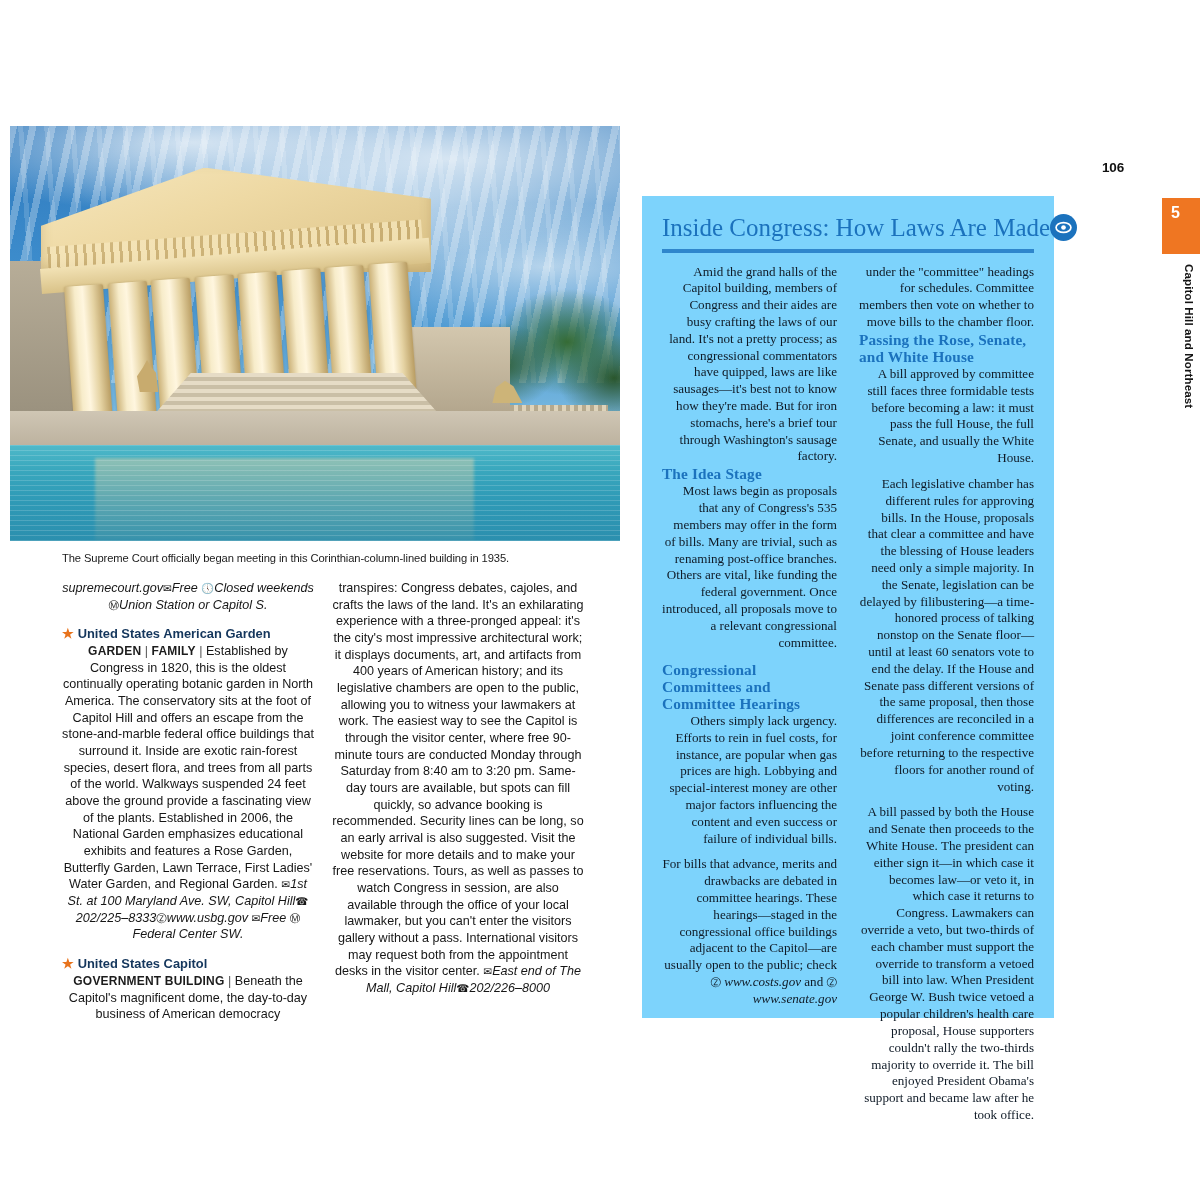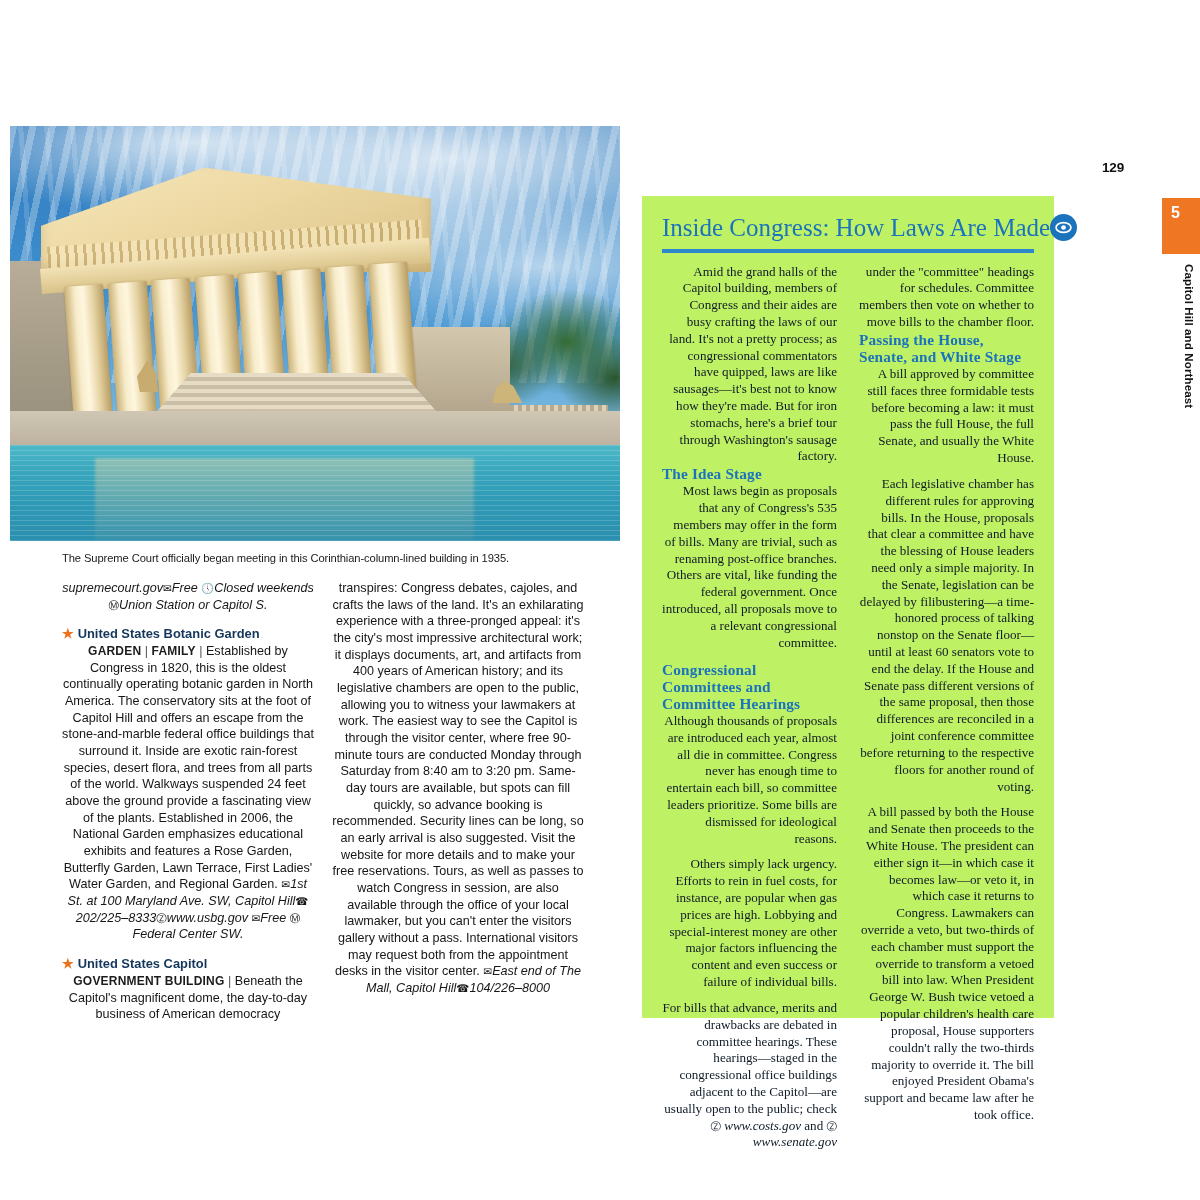--- a/index.html
+++ b/index.html
@@ -242,21 +242,21 @@
     color: #141414;
     writing-mode: vertical-rl;
     letter-spacing: 0.1px;
     white-space: nowrap;
   }
 
   .feature-box {
     position: absolute;
     left: 22px; top: 196px;
     width: 412px; height: 822px;
-    background: #bef264;
+    background: #7dd3fc;
   }
 
   .feature-inner { padding: 18px 20px 0 20px; }
 
   .feature-title {
     font-family: "Liberation Serif", serif;
     font-size: 25px;
     color: #1b72bd;
     line-height: 1.1;
     display: flex;
@@ -359,21 +359,21 @@
 
         <div class="body-text">
           <span class="ital">supremecourt.gov</span><i class="ico">✉</i><span class="ital">Free</span>
           <i class="ico">🕔</i><span class="ital">Closed weekends</span>
           <i class="ico">Ⓜ</i><span class="ital">Union Station or Capitol S.</span>
         </div>
 
         <div class="listing">
           <div class="listing-head">
             <span class="star">★</span>
-            <span>United States Botanic Garden</span>
+            <span>United States American Garden</span>
           </div>
           <div class="body-text">
             <span class="cat">GARDEN</span><span class="sep"> | </span><span class="cat">FAMILY</span><span class="sep"> | </span><span>Established by Congress in 1820, this is the oldest continually operating botanic garden in North America. The conservatory sits at the foot of Capitol Hill and offers an escape from the stone-and-marble federal office buildings that surround it. Inside are exotic rain-forest species, desert flora, and trees from all parts of the world. Walkways suspended 24 feet above the ground provide a fascinating view of the plants. Established in 2006, the National Garden emphasizes educational exhibits and features a Rose Garden, Butterfly Garden, Lawn Terrace, First Ladies' Water Garden, and Regional Garden.</span>
             <i class="ico">✉</i><span class="ital">1st St. at 100 Maryland Ave. SW, Capitol Hill</span><i class="ico">☎</i><span class="ital">202/225–8333</span><i class="ico">Ⓩ</i><span class="ital">www.usbg.gov</span>
             <i class="ico">✉</i><span class="ital">Free</span> <i class="ico">Ⓜ</i><span class="ital">Federal Center SW.</span>
           </div>
         </div>
 
         <div class="listing">
           <div class="listing-head">
@@ -382,30 +382,30 @@
           </div>
           <div class="body-text">
             <span class="cat">GOVERNMENT BUILDING</span><span class="sep"> | </span><span>Beneath the Capitol's magnificent dome, the day-to-day business of American democracy</span>
           </div>
         </div>
       </div>
 
       <div class="lcol">
         <div class="body-text">
           <span>transpires: Congress debates, cajoles, and crafts the laws of the land. It's an exhilarating experience with a three-pronged appeal: it's the city's most impressive architectural work; it displays documents, art, and artifacts from 400 years of American history; and its legislative chambers are open to the public, allowing you to witness your lawmakers at work. The easiest way to see the Capitol is through the visitor center, where free 90-minute tours are conducted Monday through Saturday from 8:40 am to 3:20 pm. Same-day tours are available, but spots can fill quickly, so advance booking is recommended. Security lines can be long, so an early arrival is also suggested. Visit the website for more details and to make your free reservations. Tours, as well as passes to watch Congress in session, are also available through the office of your local lawmaker, but you can't enter the visitors gallery without a pass. International visitors may request both from the appointment desks in the visitor center.</span>
-          <i class="ico">✉</i><span class="ital">East end of The Mall, Capitol Hill</span><i class="ico">☎</i><span class="ital">104/226–8000</span>
+          <i class="ico">✉</i><span class="ital">East end of The Mall, Capitol Hill</span><i class="ico">☎</i><span class="ital">202/226–8000</span>
         </div>
       </div>
 
     </div>
   </div>
 
   <div class="right-page">
 
-    <div class="folio">129</div>
+    <div class="folio">106</div>
 
     <div class="chapter-tab">5</div>
 
     <div class="running-head">Capitol Hill and Northeast</div>
 
     <div class="feature-box">
       <div class="feature-inner">
 
         <div class="feature-title">
           <span>Inside Congress: How Laws Are Made</span>
@@ -425,39 +425,38 @@
               <p>Amid the grand halls of the Capitol building, members of Congress and their aides are busy crafting the laws of our land. It's not a pretty process; as congressional commentators have quipped, laws are like sausages—it's best not to know how they're made. But for iron stomachs, here's a brief tour through Washington's sausage factory.</p>
             </div>
 
             <div class="sub-head">The Idea Stage</div>
             <div class="serif-text">
               <p>Most laws begin as proposals that any of Congress's 535 members may offer in the form of bills. Many are trivial, such as renaming post-office branches. Others are vital, like funding the federal government. Once introduced, all proposals move to a relevant congressional committee.</p>
             </div>
 
             <div class="sub-head spaced">Congressional Committees and Committee Hearings</div>
             <div class="serif-text">
-              <p>Although thousands of proposals are introduced each year, almost all die in committee. Congress never has enough time to entertain each bill, so committee leaders prioritize. Some bills are dismissed for ideological reasons.</p>
               <p>Others simply lack urgency. Efforts to rein in fuel costs, for instance, are popular when gas prices are high. Lobbying and special-interest money are other major factors influencing the content and even success or failure of individual bills.</p>
               <p>
                 <span>For bills that advance, merits and drawbacks are debated in committee hearings. These hearings—staged in the congressional office buildings adjacent to the Capitol—are usually open to the public; check</span>
                 <i class="ico">Ⓩ</i>
                 <span class="ital">www.costs.gov</span>
                 <span>and</span>
                 <i class="ico">Ⓩ</i>
                 <span class="ital">www.senate.gov</span>
               </p>
             </div>
           </div>
 
           <div class="fcol">
             <div class="serif-text">
               <p>under the "committee" headings for schedules. Committee members then vote on whether to move bills to the chamber floor.</p>
             </div>
 
-            <div class="sub-head">Passing the House, Senate, and White Stage</div>
+            <div class="sub-head">Passing the Rose, Senate, and White House</div>
             <div class="serif-text">
               <p>A bill approved by committee still faces three formidable tests before becoming a law: it must pass the full House, the full Senate, and usually the White House.</p>
               <p>Each legislative chamber has different rules for approving bills. In the House, proposals that clear a committee and have the blessing of House leaders need only a simple majority. In the Senate, legislation can be delayed by filibustering—a time-honored process of talking nonstop on the Senate floor—until at least 60 senators vote to end the delay. If the House and Senate pass different versions of the same proposal, then those differences are reconciled in a joint conference committee before returning to the respective floors for another round of voting.</p>
               <p>A bill passed by both the House and Senate then proceeds to the White House. The president can either sign it—in which case it becomes law—or veto it, in which case it returns to Congress. Lawmakers can override a veto, but two-thirds of each chamber must support the override to transform a vetoed bill into law. When President George W. Bush twice vetoed a popular children's health care proposal, House supporters couldn't rally the two-thirds majority to override it. The bill enjoyed President Obama's support and became law after he took office.</p>
             </div>
           </div>
 
         </div>
       </div>
     </div>

